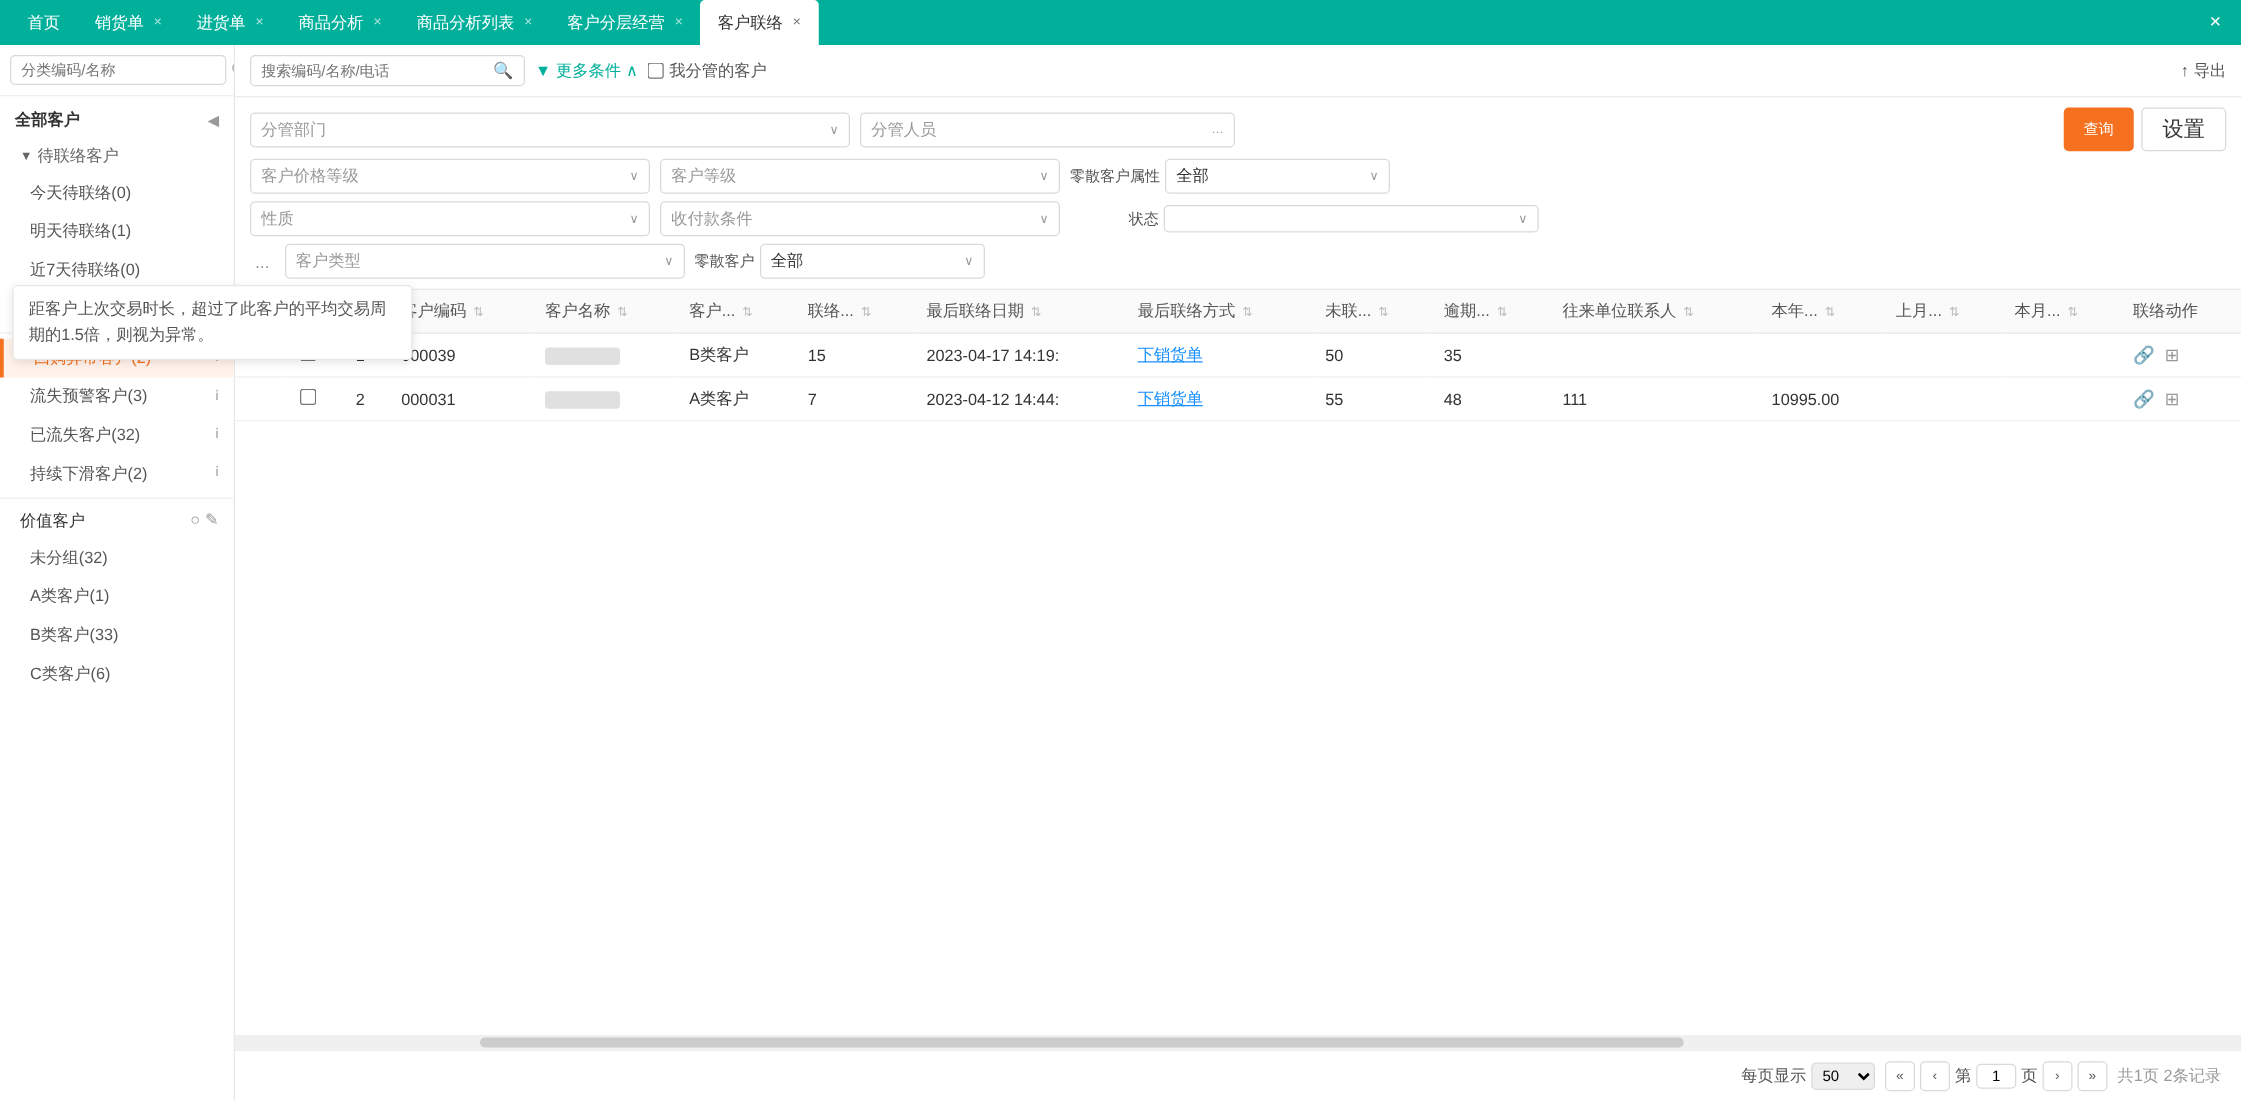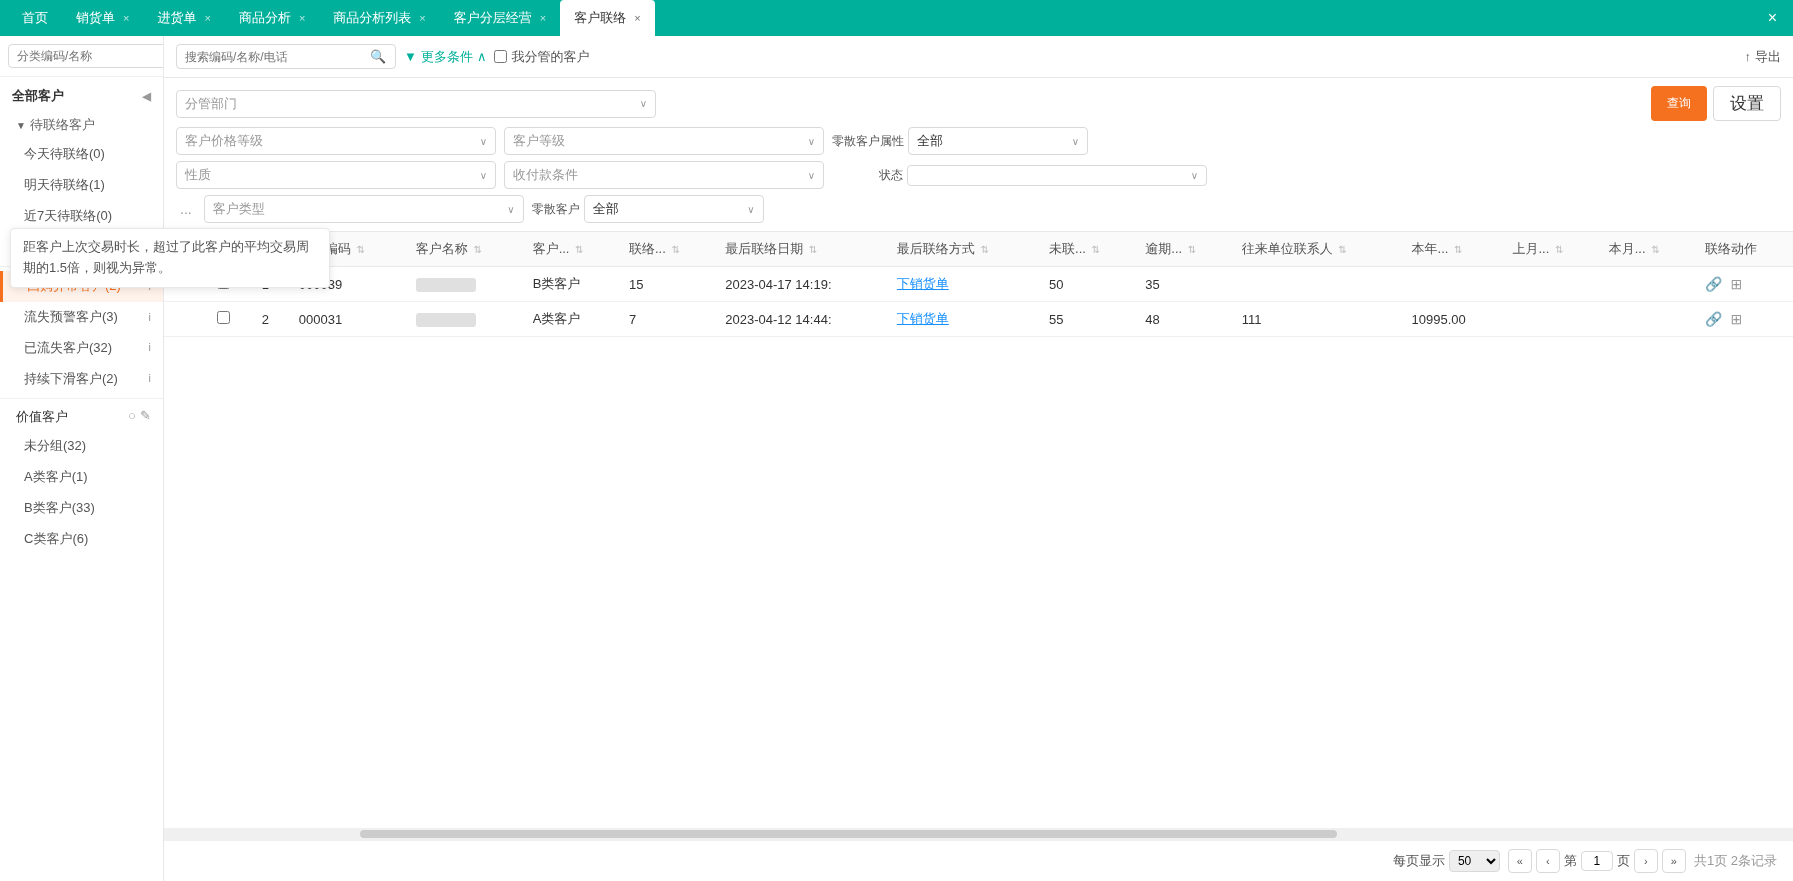--- a/index.html
+++ b/index.html
@@ -23,21 +23,21 @@
     }
     .top-nav .nav-item .close-x { margin-left: 4px; font-size: 11px; opacity: 0.7; }
     .top-nav .spacer { flex: 1; }
     .top-nav .global-close { color: #fff; font-size: 16px; cursor: pointer; padding: 0 8px; }
 
     
     .main-layout { display: flex; height: calc(881px - 36px); }
 
     
     .sidebar {
-      width: 164px; background: #fff;
+      width: 188px; background: #fff;
       border-right: 1px solid #e8e8e8;
       display: flex; flex-direction: column;
       overflow: hidden;
     }
     .sidebar-search {
       display: flex; align-items: center;
       padding: 8px 8px; border-bottom: 1px solid #f0f0f0; gap: 4px;
     }
     .sidebar-search input {
       flex: 1; border: 1px solid #d9d9d9; border-radius: 4px;
@@ -335,20 +335,24 @@
         <span>导出</span>
       </div>
     </div>
 
     <div class="adv-filter">
 
       <div class="adv-filter-row">
         <div class="filter-field filter-field-wide">
           <span class="label">分管部门</span>
           <span class="arrow">∨</span>
+        </div>
+        <div class="filter-field" style="max-width:300px;">
+          <span class="label">分管人员</span>
+          <span class="arrow">…</span>
         </div>
         <div class="action-btns">
           <button class="btn-query">查询</button>
           <button class="btn-setting">设置</button>
         </div>
       </div>
 
       <div class="adv-filter-row">
         <div class="filter-field">
           <span class="label">客户价格等级</span>

